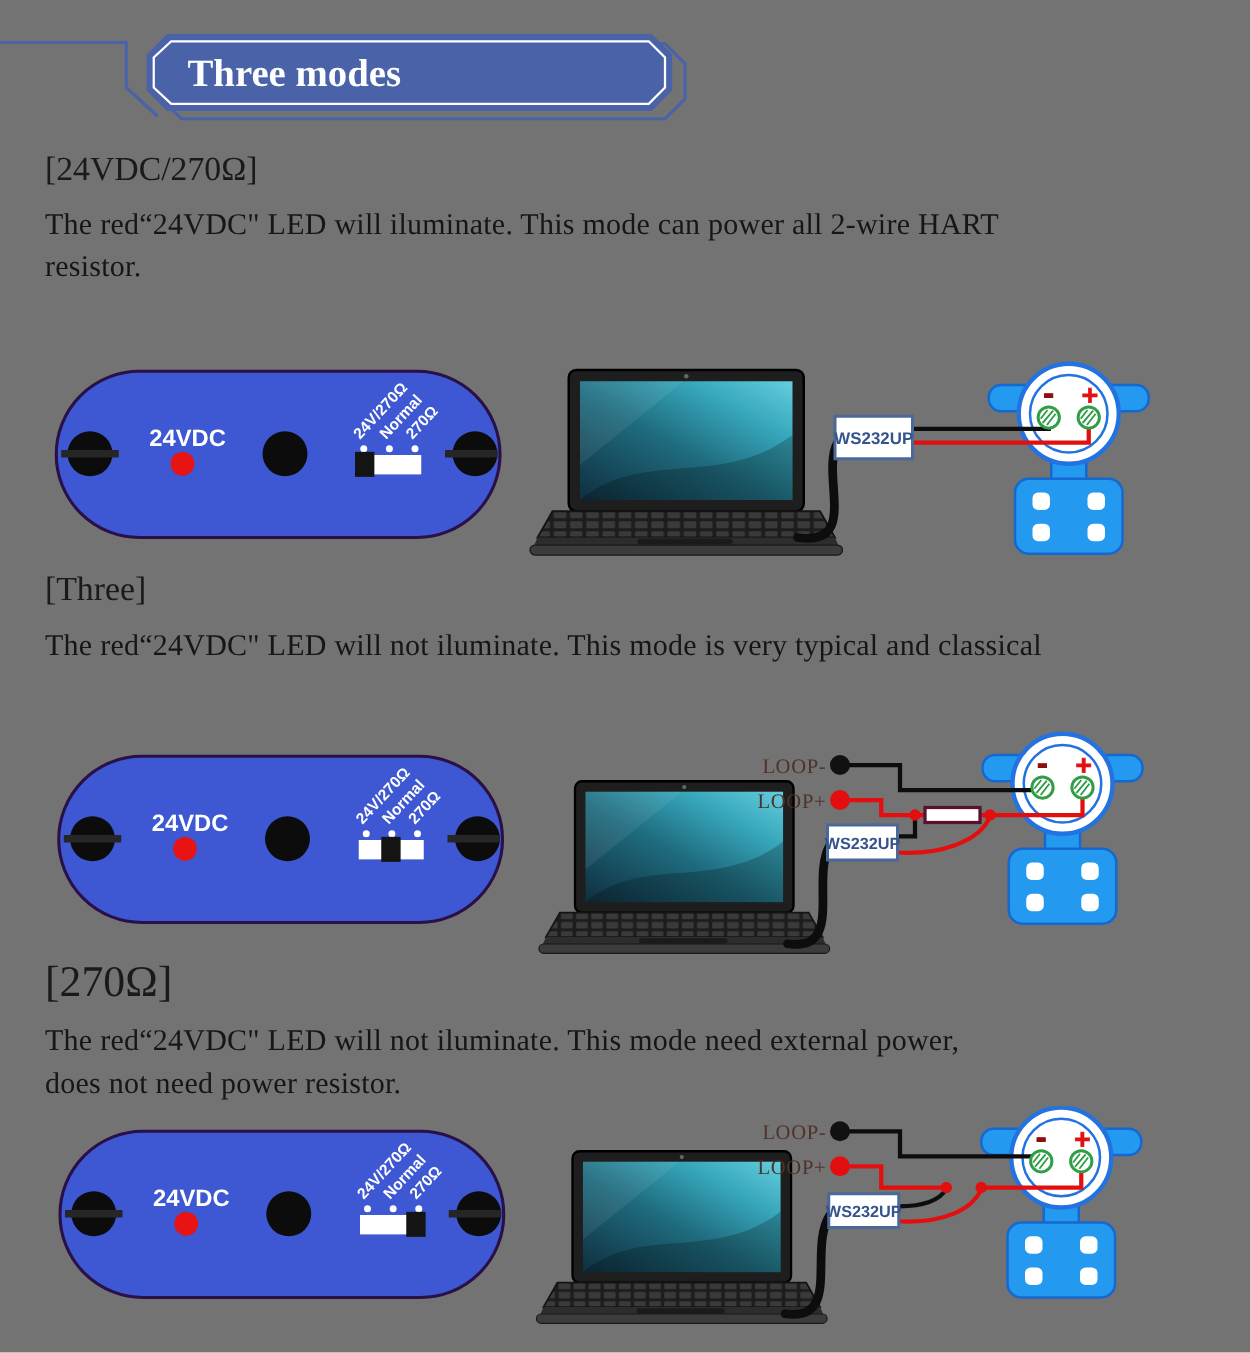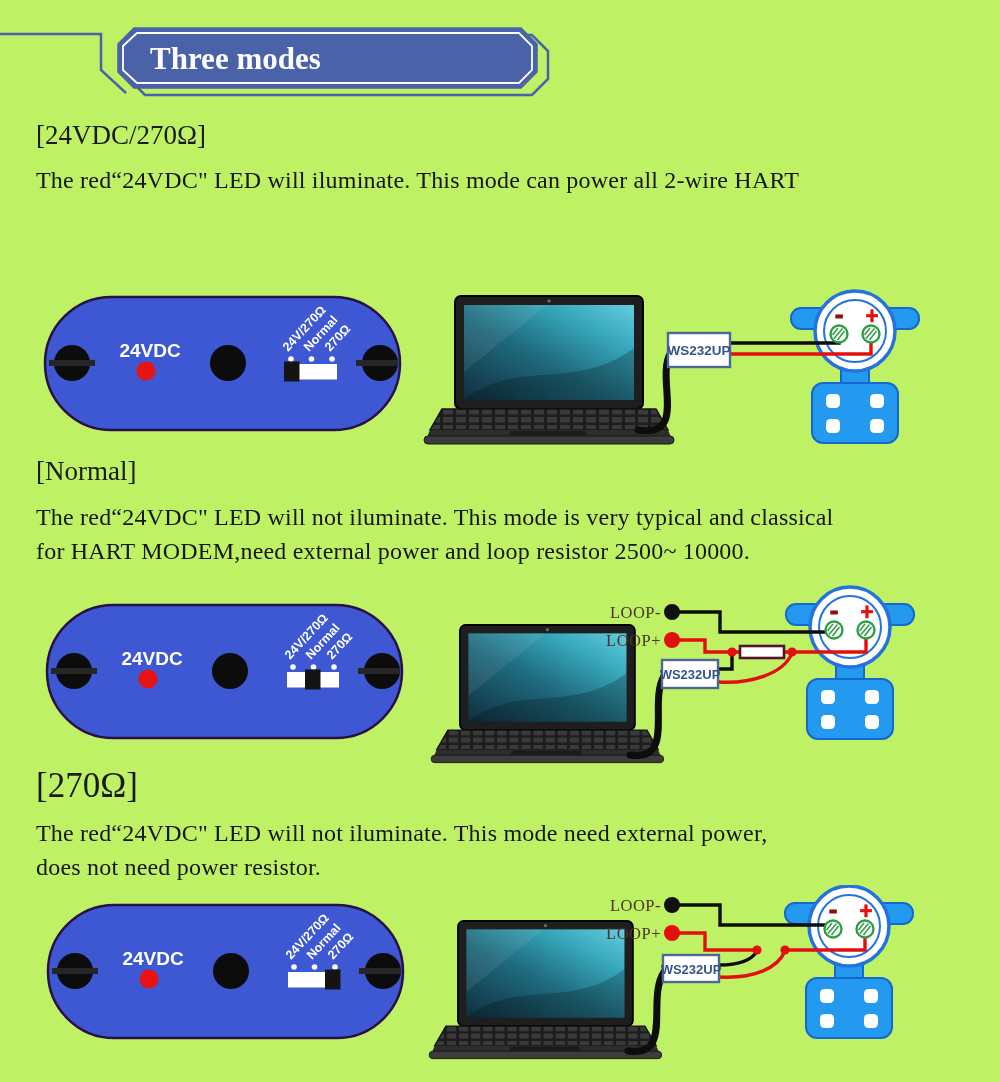--- a/index.html
+++ b/index.html
@@ -1,16 +1,16 @@
 <!DOCTYPE html>
 <html><head>
 <meta charset="utf-8">
 <style>
   html,body{margin:0;padding:0;background:#fff;}
-  .page{position:relative;width:1000px;height:1082px;background:#bef264;overflow:hidden;
+  .page{position:relative;width:1000px;height:1082px;background:#737373;overflow:hidden;
         font-family:"Liberation Serif",serif;color:#141414;}
   .abs{position:absolute;}
   .heading{font-size:27px;white-space:nowrap;color:#1a1a1a;text-align:right;}
   .heading-big{font-size:35px;}
   .body-text{font-size:24px;line-height:34px;white-space:nowrap;letter-spacing:.2px;color:#161616;}
   svg{display:block;}
   svg text{font-family:"Liberation Sans",sans-serif;}
   text.serif{font-family:"Liberation Serif",serif;}
 </style>
 </head>
@@ -97,20 +97,21 @@
     <path d="M 134 28 L 521 28 L 537 44 L 537 72 L 521 88 L 134 88 L 118 72 L 118 44 Z" transform="translate(11,7)" fill="none" stroke="#4a63a8" stroke-width="2.5"></path>
     <path d="M 0 34 L 101 34 L 101 70 L 126 93" fill="none" stroke="#4a63a8" stroke-width="2.5"></path>
     <path d="M 134 28 L 521 28 L 537 44 L 537 72 L 521 88 L 134 88 L 118 72 L 118 44 Z" fill="#4a63a8" stroke="#4a63a8" stroke-width="1.5"></path>
     <path d="M 137 33 L 519 33 L 532 46 L 532 70 L 519 83 L 137 83 L 123 70 L 123 46 Z" fill="none" stroke="#ffffff" stroke-width="1.8"></path>
     <text class="serif" x="150" y="69" font-size="31" font-weight="bold" fill="#fdfdfd">Three modes</text>
   </svg>
 
   <div class="abs heading" style="left:36px;top:120px">[24VDC/270Ω]</div>
   <div class="abs body-text" style="left:36px;top:163px">
     <div>The red“24VDC" LED will iluminate. This mode can power all 2-wire HART</div>
+    <div>resistor.</div>
   </div>
 
   <svg class="abs" style="left:40px;top:280px" width="945" height="175" viewBox="0 0 945 175">
     <use href="#laptop" transform="translate(415,16)"></use>
     <path d="M 598 150 C 648 158, 616 100, 630 74" fill="none" stroke="#0d0d0d" stroke-width="7" stroke-linecap="round"></path>
     <g transform="translate(5,17)">
       <use href="#device"></use>
       <rect x="239" y="64.5" width="15.5" height="20" fill="#141414"></rect>
     </g>
     <g transform="translate(815,51)">
@@ -118,24 +119,23 @@
       </g>
     <path d="M 690 63 L 799 63 L 799 54" fill="none" stroke="#0d0d0d" stroke-width="3.4"></path>
     <path d="M 690 74 L 831 74 L 831 54" fill="none" stroke="#e30f0f" stroke-width="3.4"></path>
     <g transform="translate(815,51)">
         <use href="#xmtr-terminals"></use>
       </g>
     <rect x="628" y="53" width="62" height="34" fill="#ffffff" stroke="#4a6898" stroke-width="2.4"></rect>
     <text x="659" y="75" text-anchor="middle" font-size="13.5" font-weight="bold" fill="#35548c">WS232UP</text>
   </svg>
 
-  <div class="abs heading" style="left:36px;top:456px">[Normal]</div>
+  <div class="abs heading" style="left:36px;top:456px">[Three]</div>
   <div class="abs body-text" style="left:36px;top:500px">
     <div>The red“24VDC" LED will not iluminate. This mode is very typical and classical</div>
-    <div>for HART MODEM,need external power and loop resistor 2500~ 10000.</div>
   </div>
 
   <svg class="abs" style="left:40px;top:585px" width="945" height="180" viewBox="0 0 945 180">
     <use href="#laptop" transform="translate(420,40) scale(0.93)"></use>
     <path d="M 590 170 C 636 177, 608 118, 624 91" fill="none" stroke="#0d0d0d" stroke-width="7" stroke-linecap="round"></path>
     <g transform="translate(7,20)">
       <use href="#device"></use>
       <rect x="258" y="64.5" width="15.5" height="20" fill="#141414"></rect>
     </g>
     <g transform="translate(810,42)">

